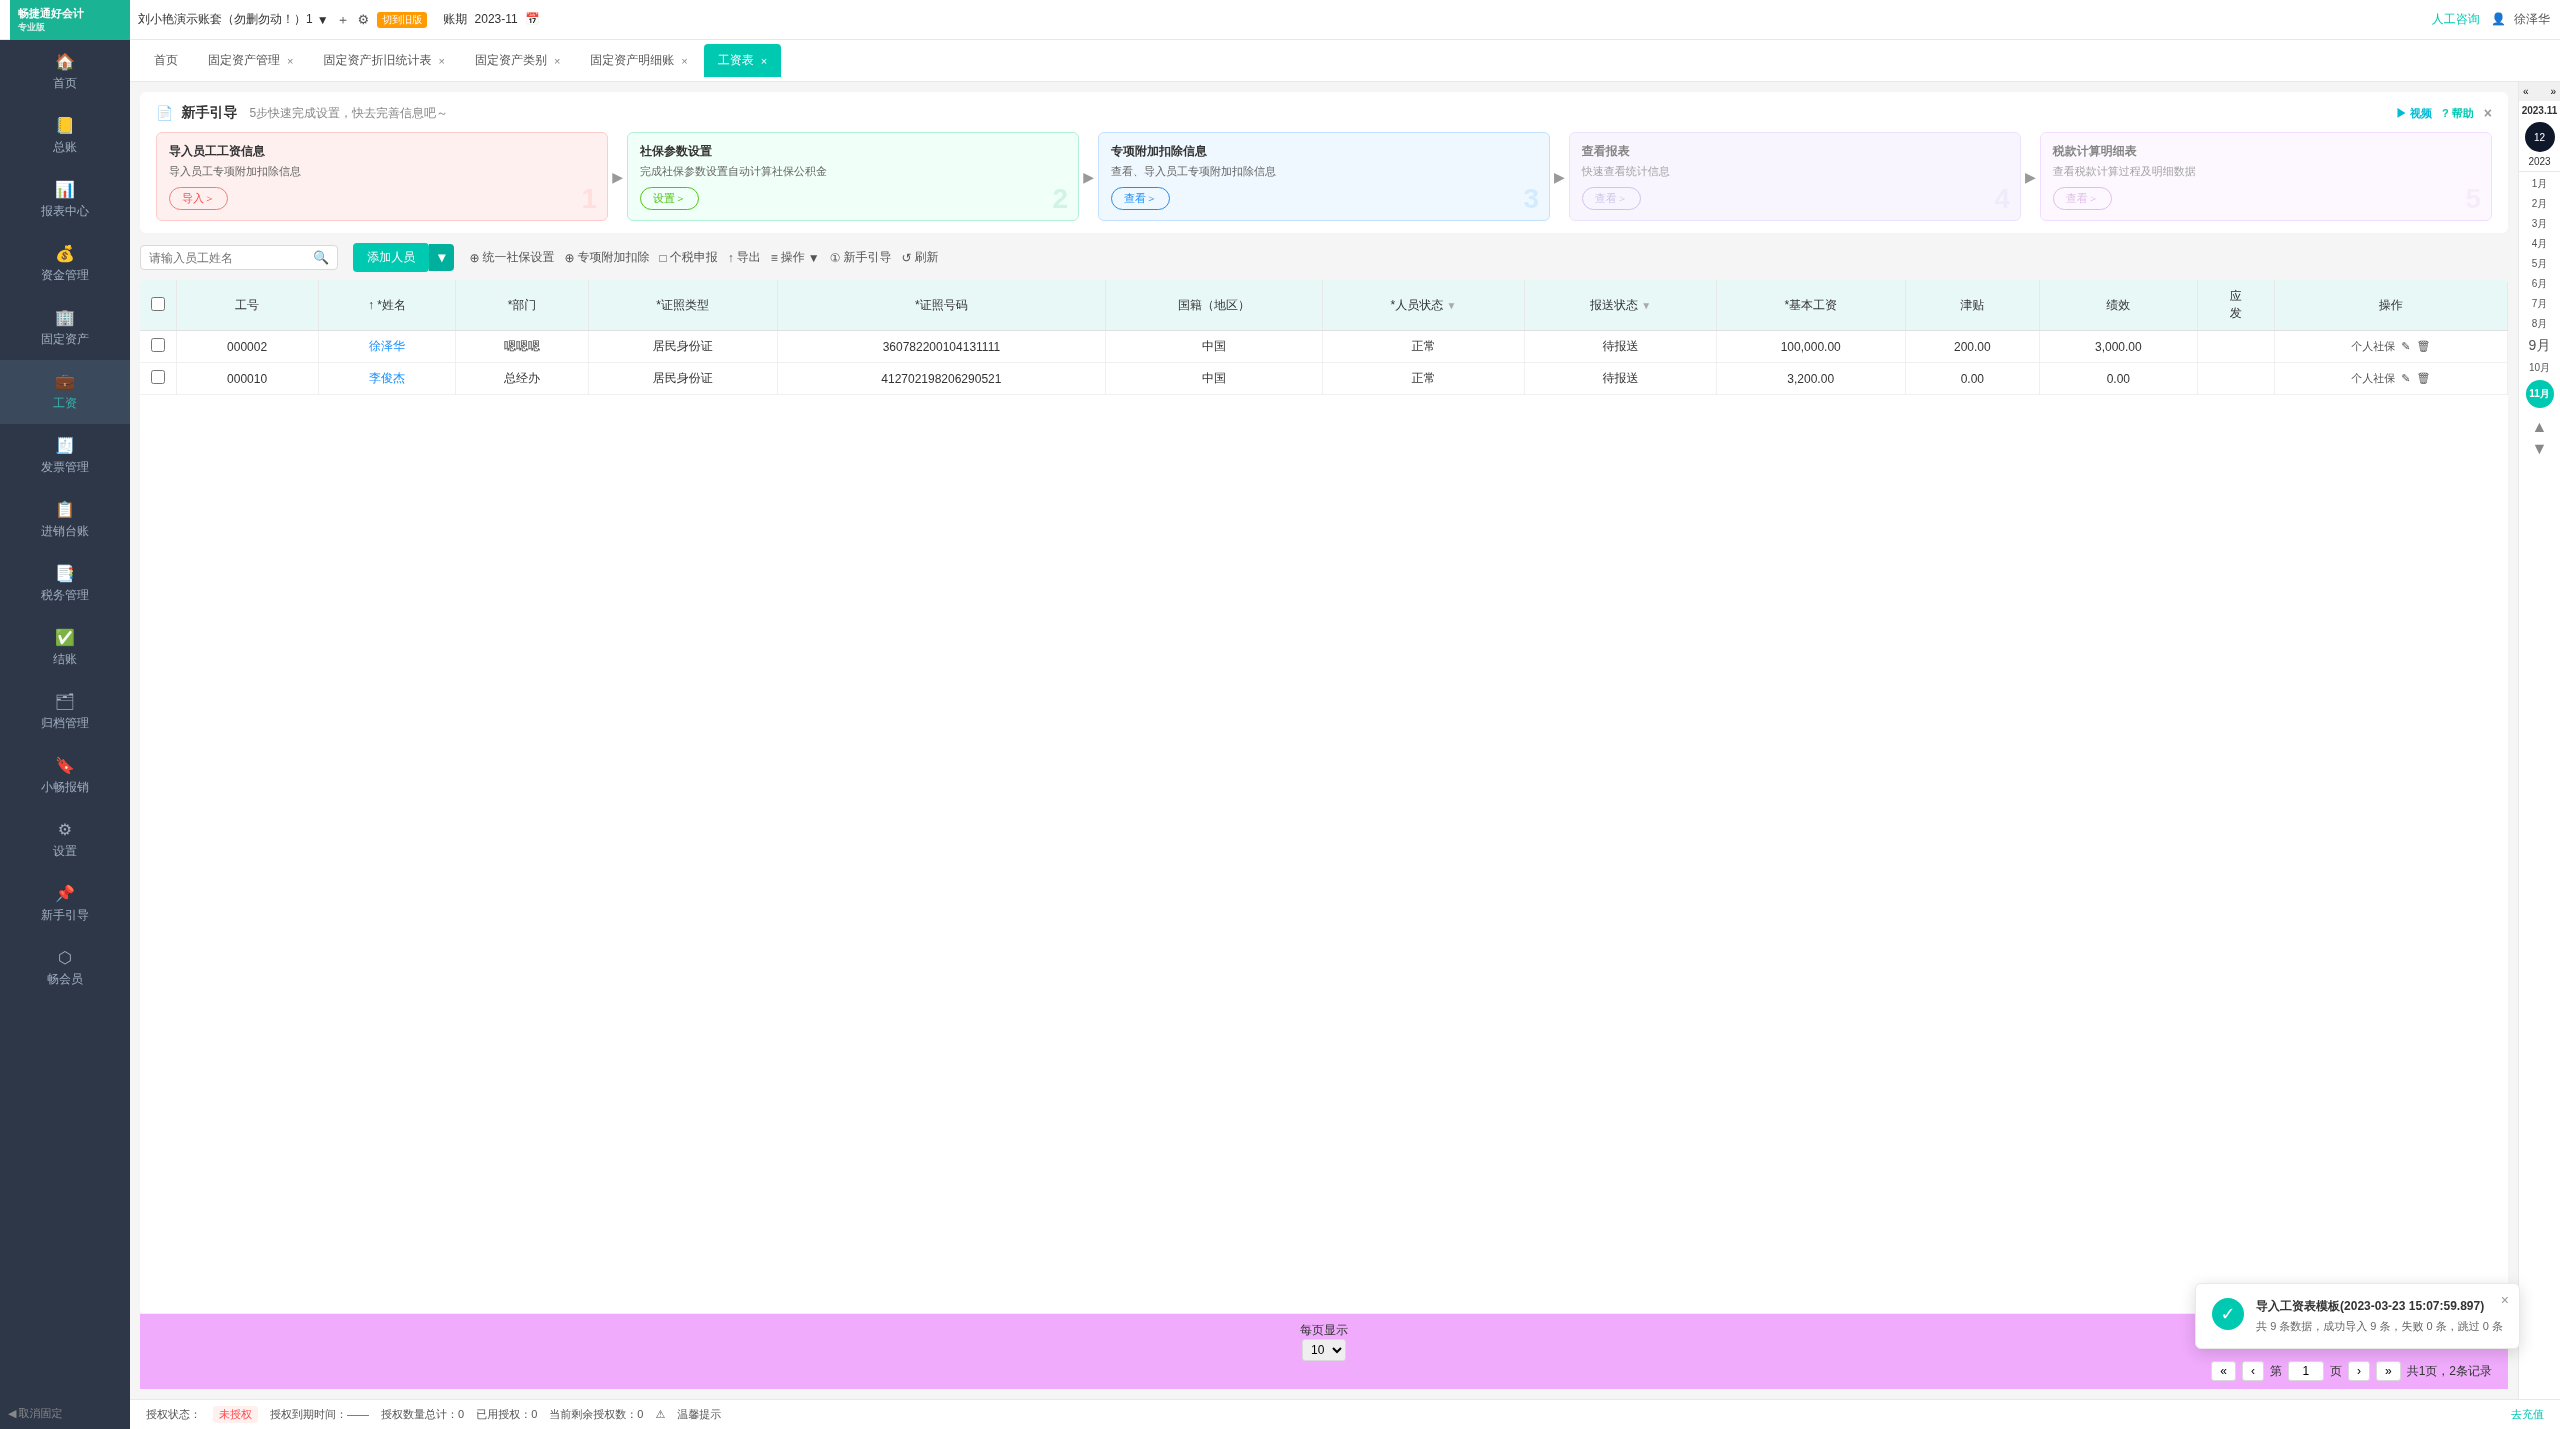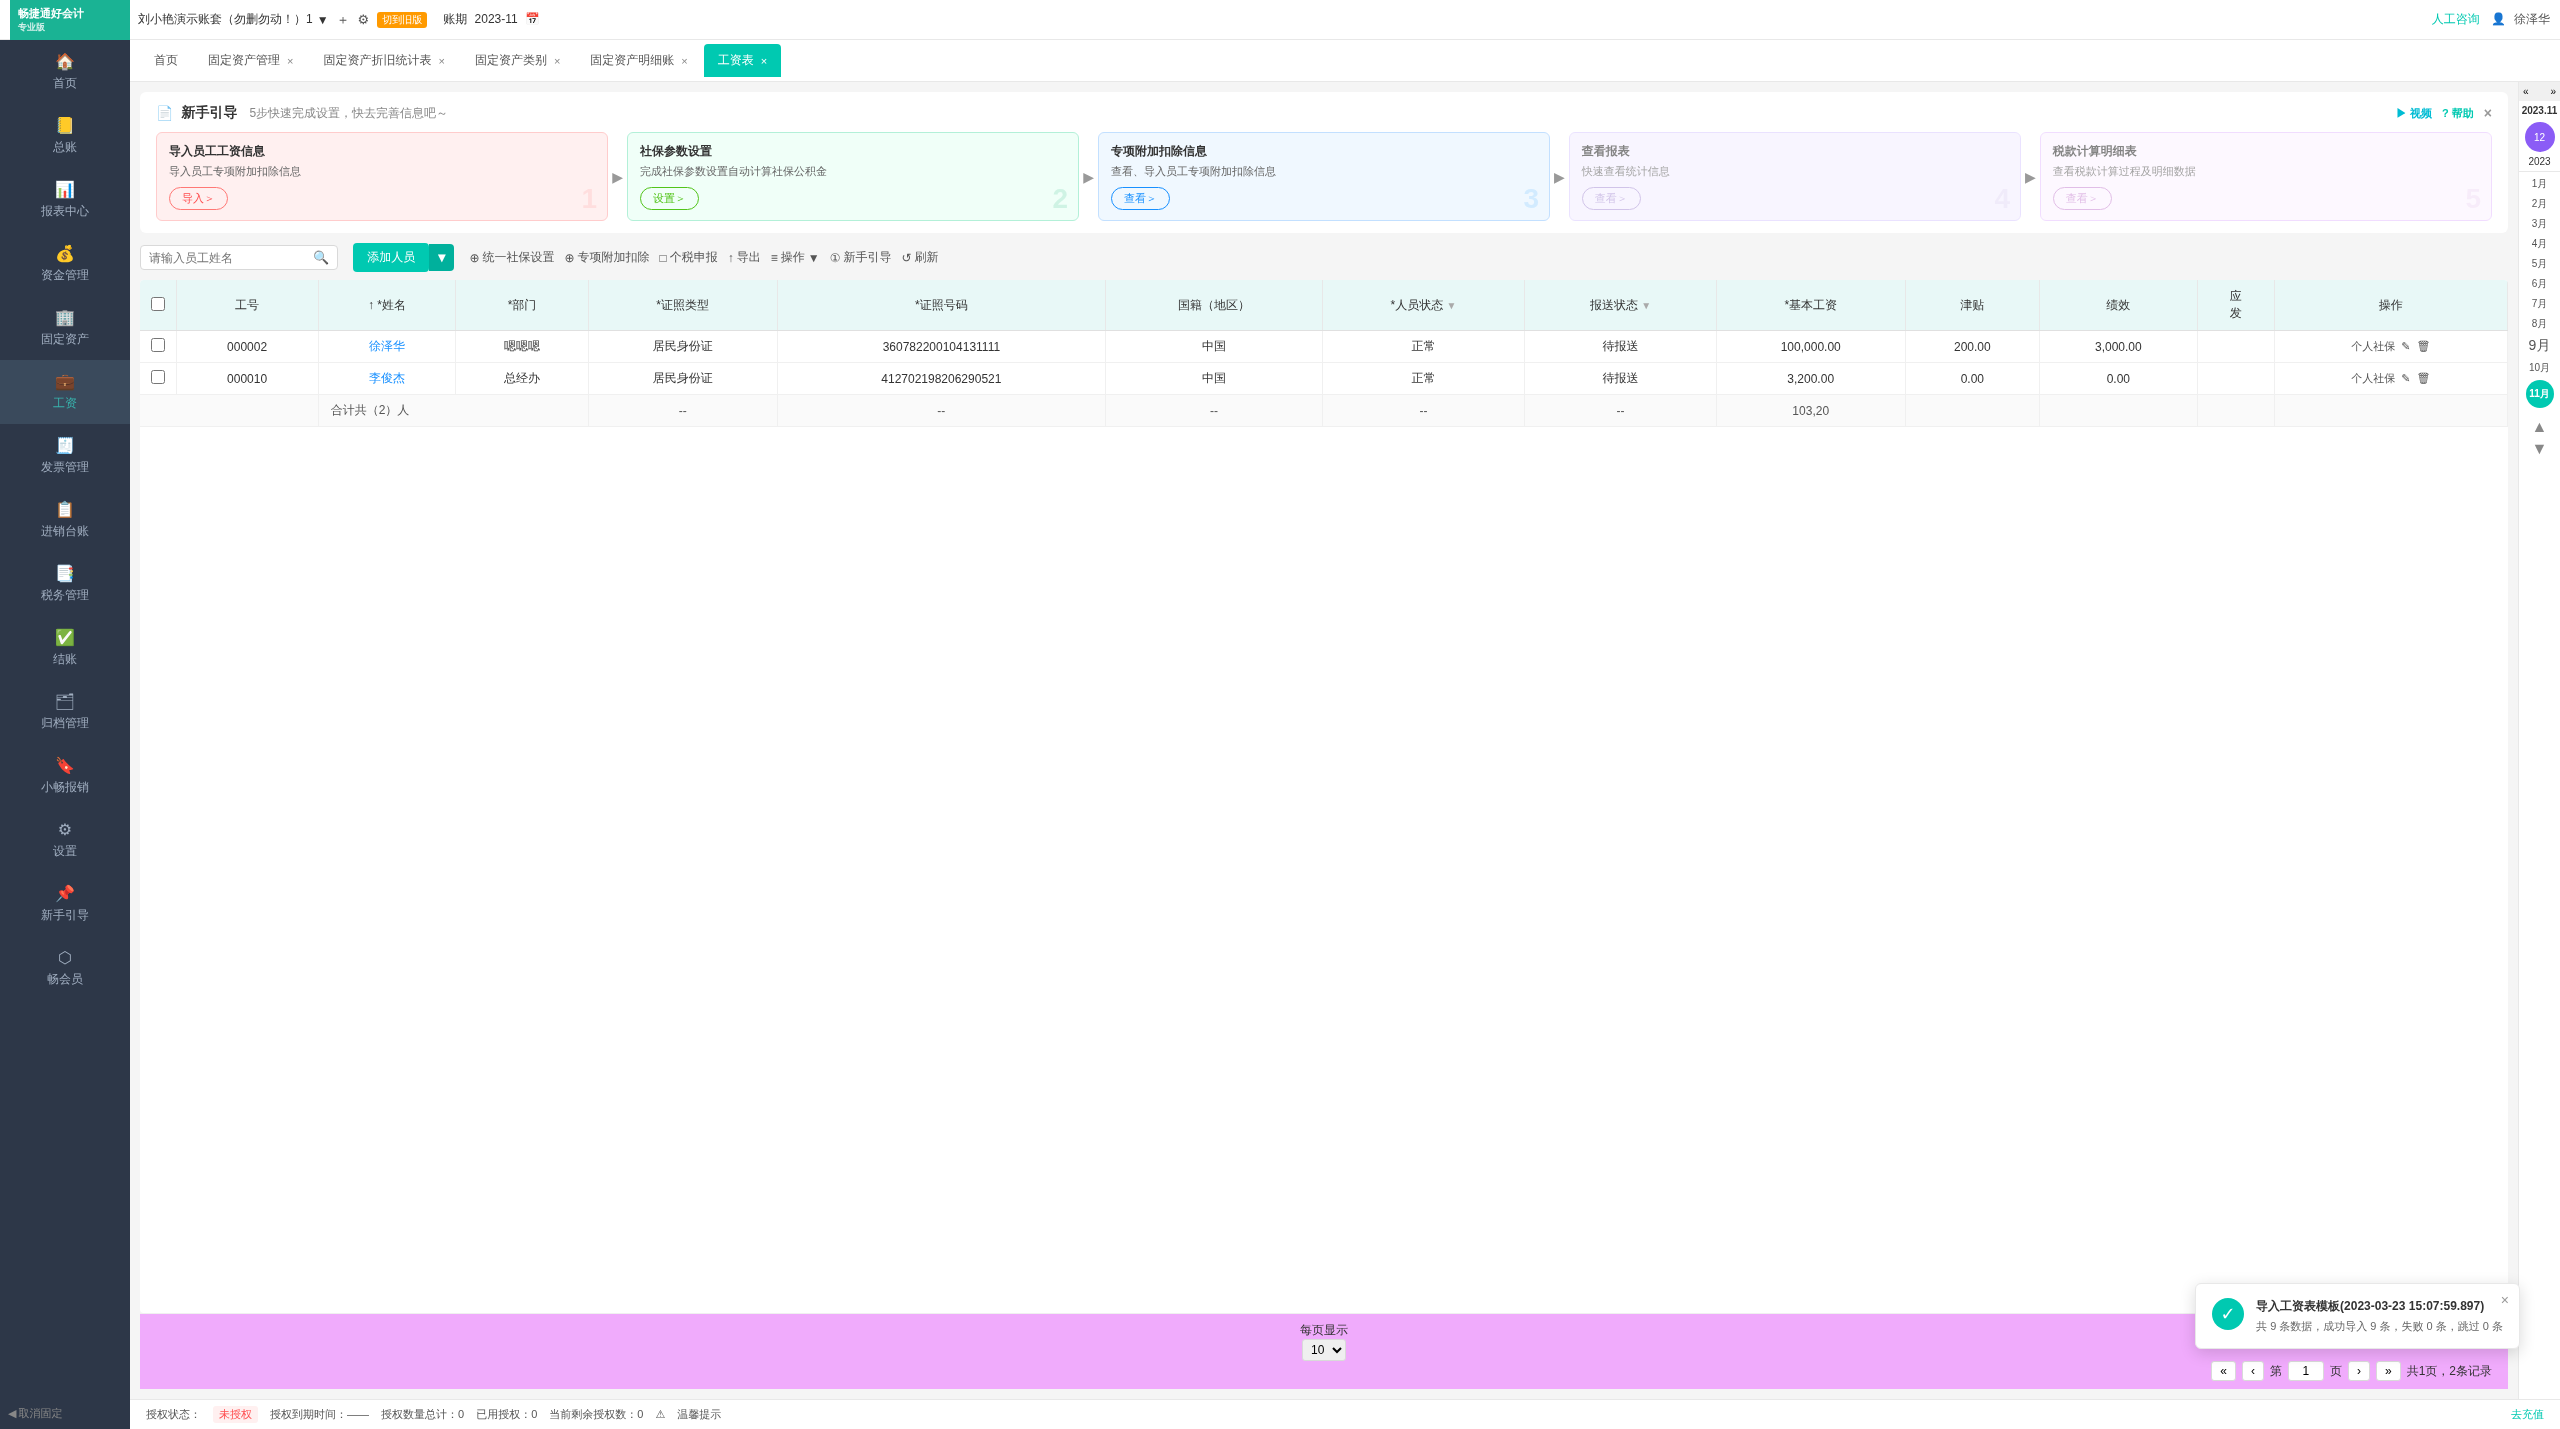--- a/index.html
+++ b/index.html
@@ -402,34 +402,20 @@
                   <td>0.00</td>
                   <td></td>
                   <td>
                     <div class="op-btns">
                       <span class="op-btn link-text">个人社保</span>
                       <span class="op-btn">✎</span>
                       <span class="op-btn">🗑</span>
                     </div>
                   </td>
                 </tr>
-                <tr class="table-summary">
-                  <td colspan="2"></td>
-                  <td colspan="2" style="text-align:left; padding-left:12px;">合计共（2）人</td>
-                  <td>--</td>
-                  <td>--</td>
-                  <td>--</td>
-                  <td>--</td>
-                  <td>--</td>
-                  <td>103,20</td>
-                  <td></td>
-                  <td></td>
-                  <td></td>
-                  <td></td>
-                </tr>
               </tbody>
             </table>
           </div>
 
           <div class="table-footer">
             <span>每页显示</span>
             <select class="per-page-select">
               <option>10</option>
               <option>20</option>
               <option>50</option>
@@ -447,21 +433,21 @@
           </div>
 
         </div>
 
         <div style="width:42px; background:#fff; border-left:1px solid #e8e8e8; display:flex; flex-direction:column; align-items:center; flex-shrink:0; overflow:hidden;">
           <div style="display:flex; align-items:center; justify-content:space-between; width:100%; padding:4px; background:#f0f0f0; font-size:10px;">
             <span style="cursor:pointer;">«</span>
             <span style="cursor:pointer;">»</span>
           </div>
           <div style="font-size:10px; color:#333; padding:4px 0; font-weight:bold; text-align:center;">2023.11</div>
-          <div style="width:30px; height:30px; background:#8b5cf6; border-radius:50%; display:flex; align-items:center; justify-content:center; color:#fff; font-size:10px; margin:2px auto; cursor:pointer;">12</div>
+          <div style="width:30px; height:30px; background:#0f172a; border-radius:50%; display:flex; align-items:center; justify-content:center; color:#fff; font-size:10px; margin:2px auto; cursor:pointer;">12</div>
           <div style="font-size:10px; color:#333; padding:2px 0; text-align:center; border-bottom:1px solid #e8e8e8; width:100%; padding-bottom:4px; margin-bottom:2px;">2023</div>
           <div style="font-size:10px; color:#555; padding:3px 0; text-align:center; cursor:pointer; width:100%;">1月</div>
           <div style="font-size:10px; color:#555; padding:3px 0; text-align:center; cursor:pointer; width:100%;">2月</div>
           <div style="font-size:10px; color:#555; padding:3px 0; text-align:center; cursor:pointer; width:100%;">3月</div>
           <div style="font-size:10px; color:#555; padding:3px 0; text-align:center; cursor:pointer; width:100%;">4月</div>
           <div style="font-size:10px; color:#555; padding:3px 0; text-align:center; cursor:pointer; width:100%;">5月</div>
           <div style="font-size:10px; color:#555; padding:3px 0; text-align:center; cursor:pointer; width:100%;">6月</div>
           <div style="font-size:10px; color:#555; padding:3px 0; text-align:center; cursor:pointer; width:100%;">7月</div>
           <div style="font-size:10px; color:#555; padding:3px 0; text-align:center; cursor:pointer; width:100%;">8月</div>
           <div style="font-size:14px; color:#555; padding:3px 0; text-align:center; cursor:pointer; width:100%;">9月</div>

